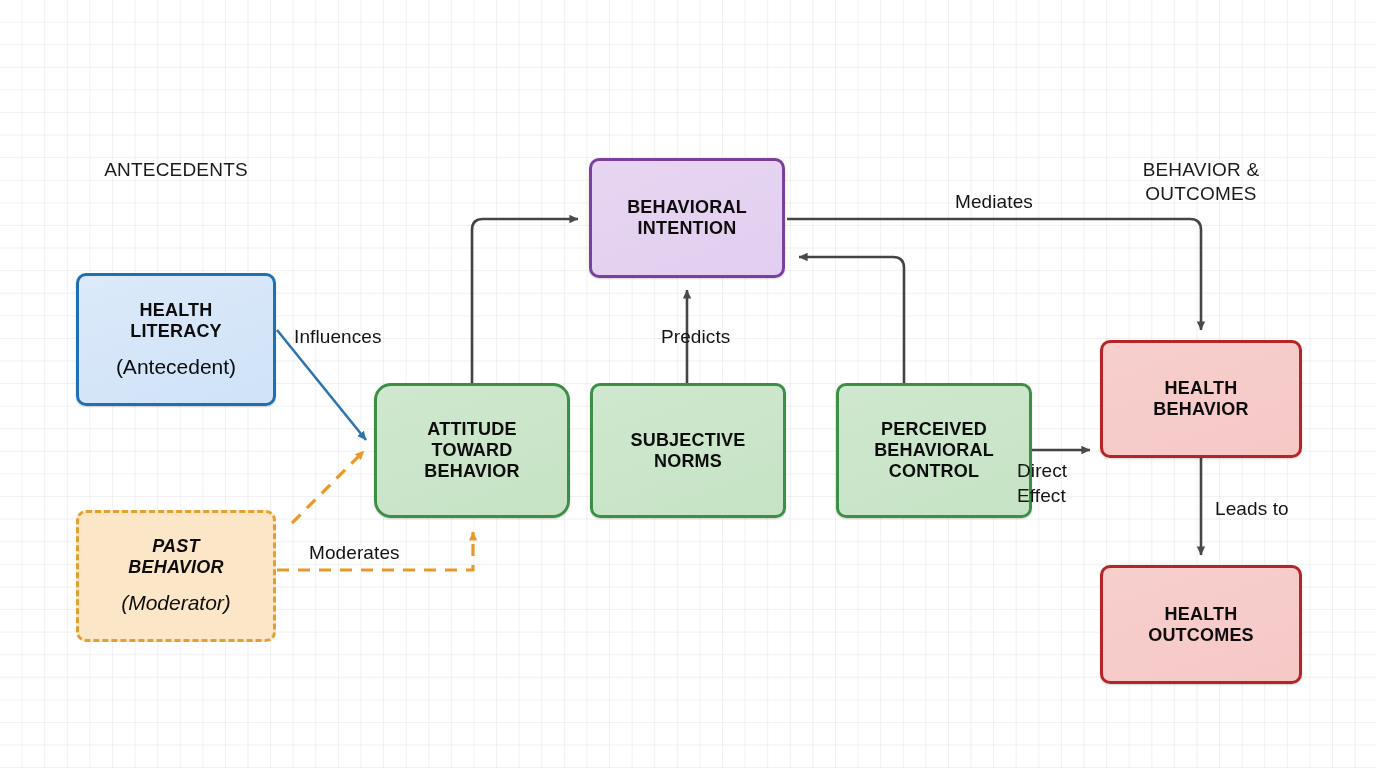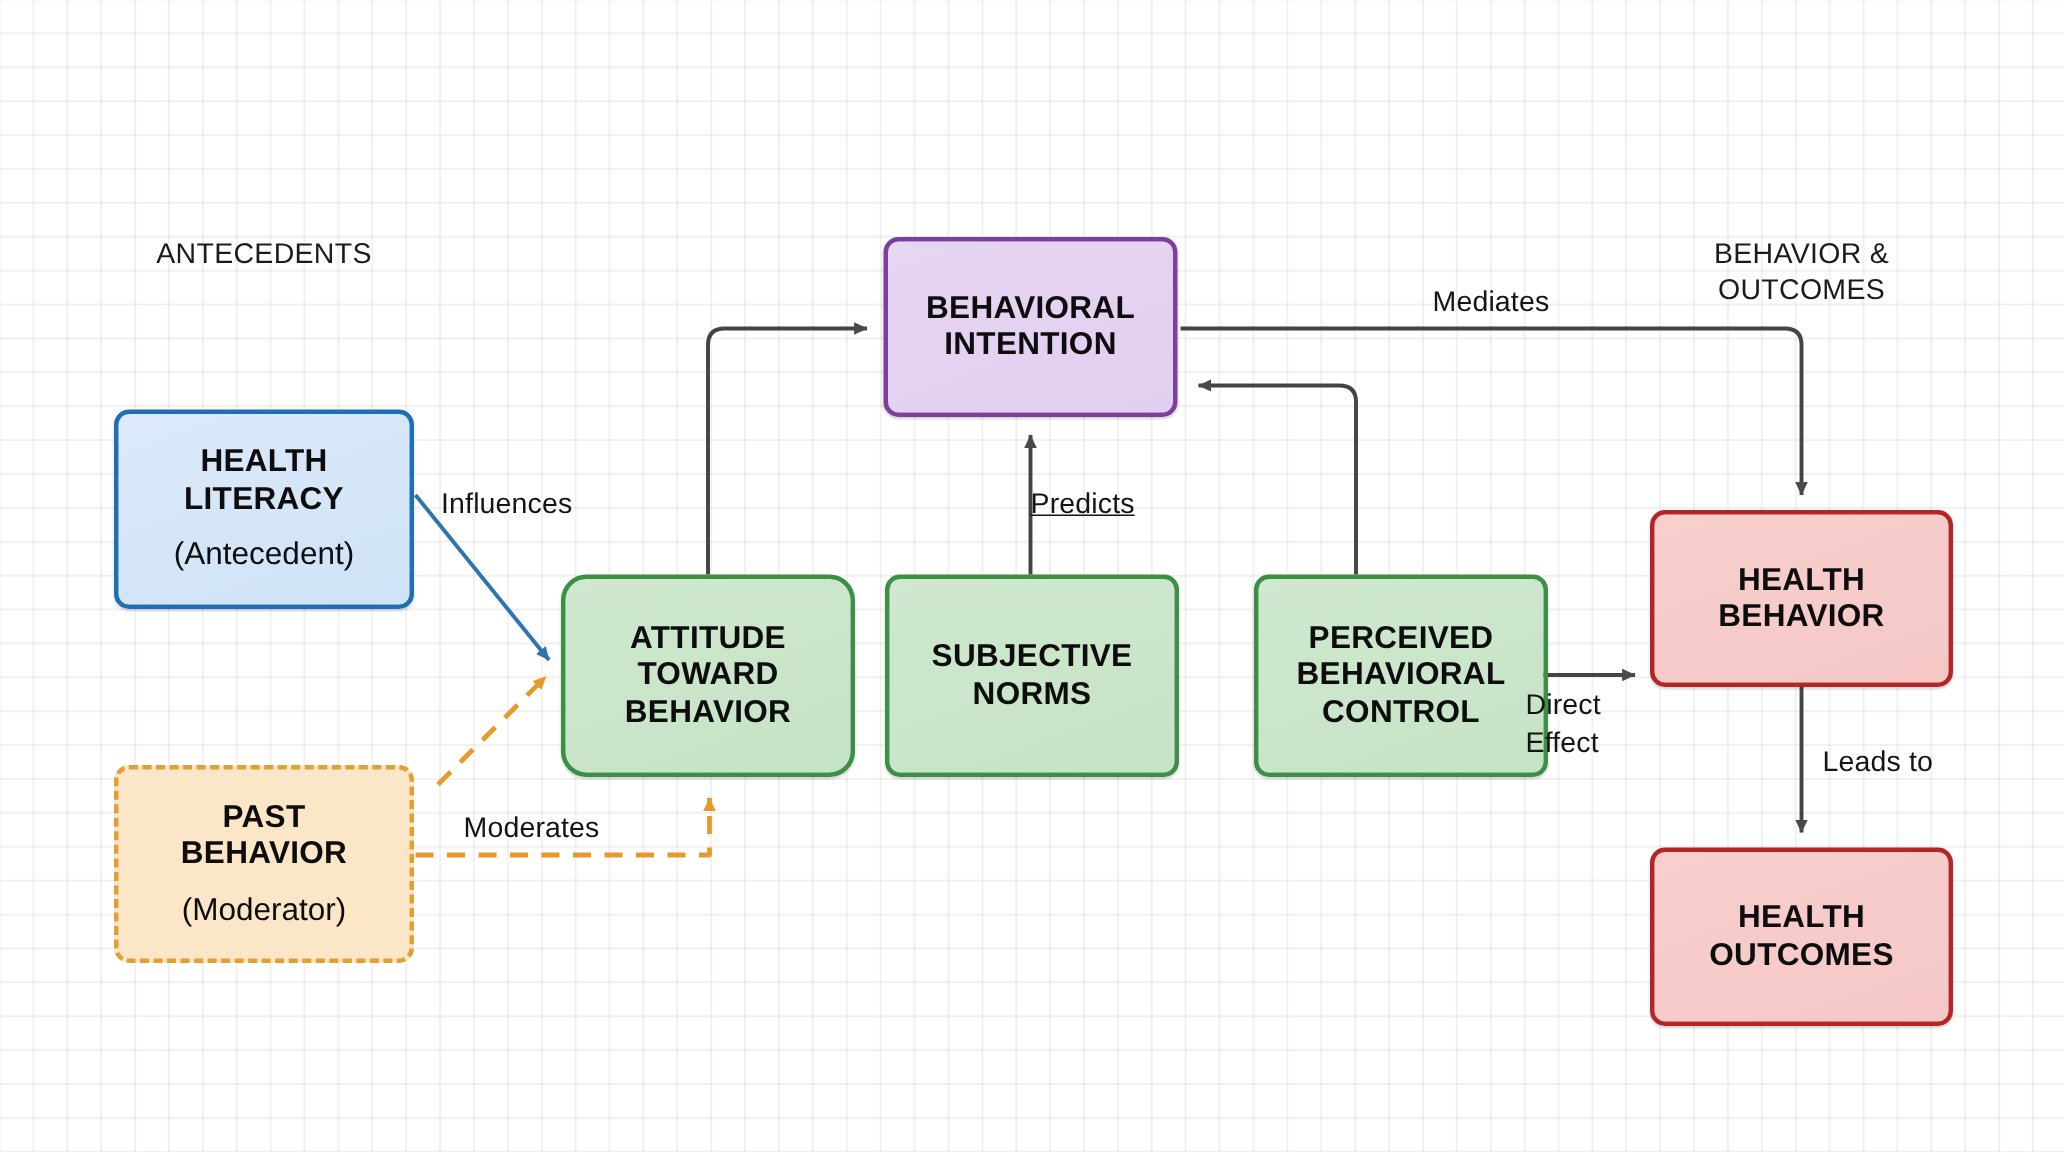--- a/index.html
+++ b/index.html
@@ -54,21 +54,21 @@
     justify-content: center;
     text-align: center;
     border-radius: 10px;
     border-width: 3px;
     border-style: solid;
     line-height: 1.16;
   }
   .node .line {
     display: block;
     font-weight: 700;
-    font-size: 21px;
+    font-size: 18px;
     letter-spacing: 0.2px;
     color: #0d0d0d;
   }
   .node .sub {
     display: block;
     font-weight: 400;
     font-size: 21px;
     color: #0d0d0d;
     margin-top: 13px;
   }
@@ -156,21 +156,21 @@
 
     <path d="M 1201,458 L 1201,555" fill="none" stroke="#444444" stroke-width="2.6" marker-end="url(#arrow-grey)"></path>
   </svg>
 
   <div class="node blue" style="left:76px; top:273px; width:200px; height:133px;">
     <span class="line">HEALTH</span>
     <span class="line">LITERACY</span>
     <span class="sub">(Antecedent)</span>
   </div>
 
-  <div class="node orange" style="left:76px; top:510px; width:200px; height:132px;">
+  <div class="node orange" style="left:76px; top:510px; width:200px; height:132px;font-style:italic;">
     <span class="line">PAST</span>
     <span class="line">BEHAVIOR</span>
     <span class="sub">(Moderator)</span>
   </div>
 
   <div class="node green" style="left:374px; top:383px; width:196px; height:135px;border-radius:17px;">
     <span class="line">ATTITUDE</span>
     <span class="line">TOWARD</span>
     <span class="line">BEHAVIOR</span>
   </div>
@@ -198,21 +198,21 @@
 
   <div class="node red" style="left:1100px; top:565px; width:202px; height:119px;">
     <span class="line">HEALTH</span>
     <span class="line">OUTCOMES</span>
   </div>
 
   <div class="edge-label" style="left:294px; top:325px;">Influences</div>
 
   <div class="edge-label" style="left:309px; top:541px;">Moderates</div>
 
-  <div class="edge-label" style="left:687px; top:325px;text-decoration:underline;">Predicts</div>
+  <div class="edge-label" style="left:661px; top:325px;">Predicts</div>
 
   <div class="edge-label" style="left:955px; top:190px;">Mediates</div>
 
   <div class="edge-label two" style="left:1017px; top:458px; width:90px; line-height:25px;">
     <span>Direct</span><br>
     <span>Effect</span>
   </div>
 
   <div class="edge-label" style="left:1215px; top:497px;">Leads to</div>
 

